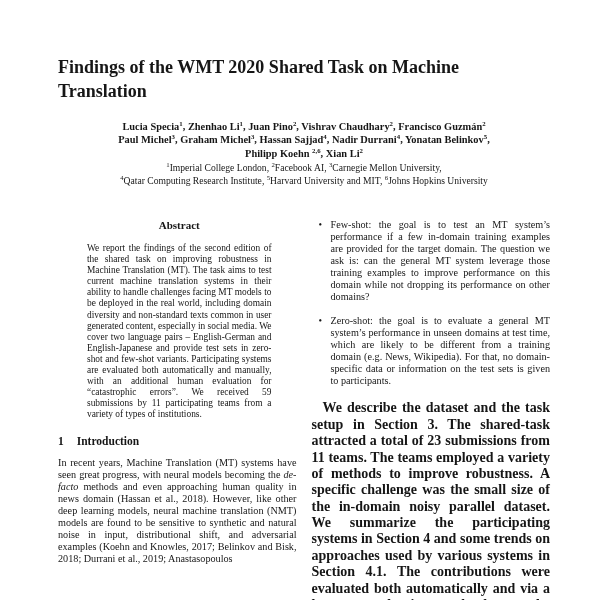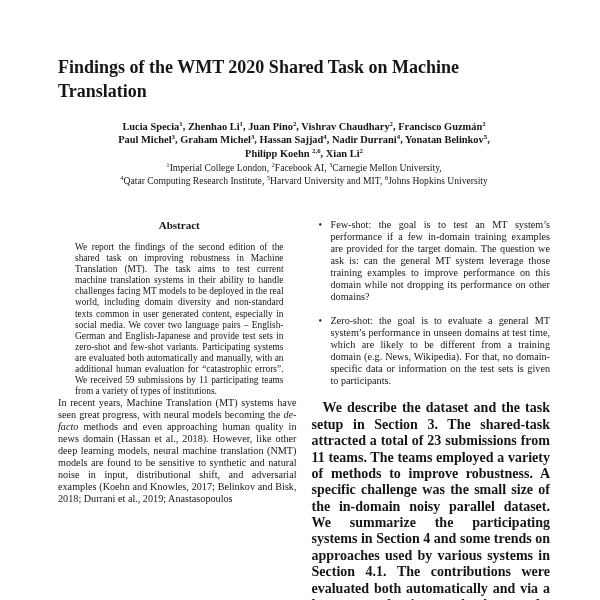--- a/index.html
+++ b/index.html
@@ -36,21 +36,21 @@
   .col { width: 239px; }
 
   
   .abstract { padding: 0 13px 0 17px; }
   .abstract h2 {
     text-align: center; font-size: 11px; font-weight: bold;
     margin: 2px 0 11px 0;
   }
   .abstract p {
     font-size: 9.4px; line-height: 1.18; text-align: justify;
-    margin: 0; hyphens: auto; -webkit-hyphens: auto;
+    margin: 12px; hyphens: auto; -webkit-hyphens: auto;
   }
 
   
   h3.sec-heading { font-size: 11.5px; font-weight: bold; margin: 15px 0 10px 0; }
   h3.sec-heading .secnum { margin-right: 13px; }
 
   
   .body-par {
     font-size: 10.2px; line-height: 1.17; text-align: justify;
     margin: 0; hyphens: auto; -webkit-hyphens: auto;
@@ -94,20 +94,23 @@
   </header>
 
   <div class="columns">
 
     <div class="col">
       <section class="abstract">
         <h2>Abstract</h2>
         <p>We report the findings of the second edition of the shared task on improving robustness in Machine Translation (MT). The task aims to test current machine translation systems in their ability to handle challenges facing MT models to be deployed in the real world, including domain diversity and non-standard texts common in user generated content, especially in social media. We cover two language pairs – English-German and English-Japanese and provide test sets in zero-shot and few-shot variants. Participating systems are evaluated both automatically and manually, with an additional human evaluation for “catastrophic errors”. We received 59 submissions by 11 participating teams from a variety of types of institutions.</p>
       </section>
       <section>
+        <h3 class="sec-heading">
+          <span class="secnum">1</span><span>Introduction</span>
+        </h3>
         <p class="body-par"><span>In recent years, Machine Translation (MT) systems have seen great progress, with neural models becoming the </span><em>de-facto</em><span> methods and even approaching human quality in news domain (Hassan et al., 2018). However, like other deep learning models, neural machine translation (NMT) models are found to be sensitive to synthetic and natural noise in input, distributional shift, and adversarial examples (Koehn and Knowles, 2017; Belinkov and Bisk, 2018; Durrani et al., 2019; Anastasopoulos</span></p>
       </section>
     </div>
 
     <div class="col">
       <ul class="bullets">
           <li>Few-shot: the goal is to test an MT system’s performance if a few in-domain training examples are provided for the target domain. The question we ask is: can the general MT system leverage those training examples to improve performance on this domain while not dropping its performance on other domains?</li>
           <li>Zero-shot: the goal is to evaluate a general MT system’s performance in unseen domains at test time, which are likely to be different from a training domain (e.g. News, Wikipedia). For that, no domain-specific data or information on the test sets is given to participants.</li>
         </ul>
       <div class="paras">

